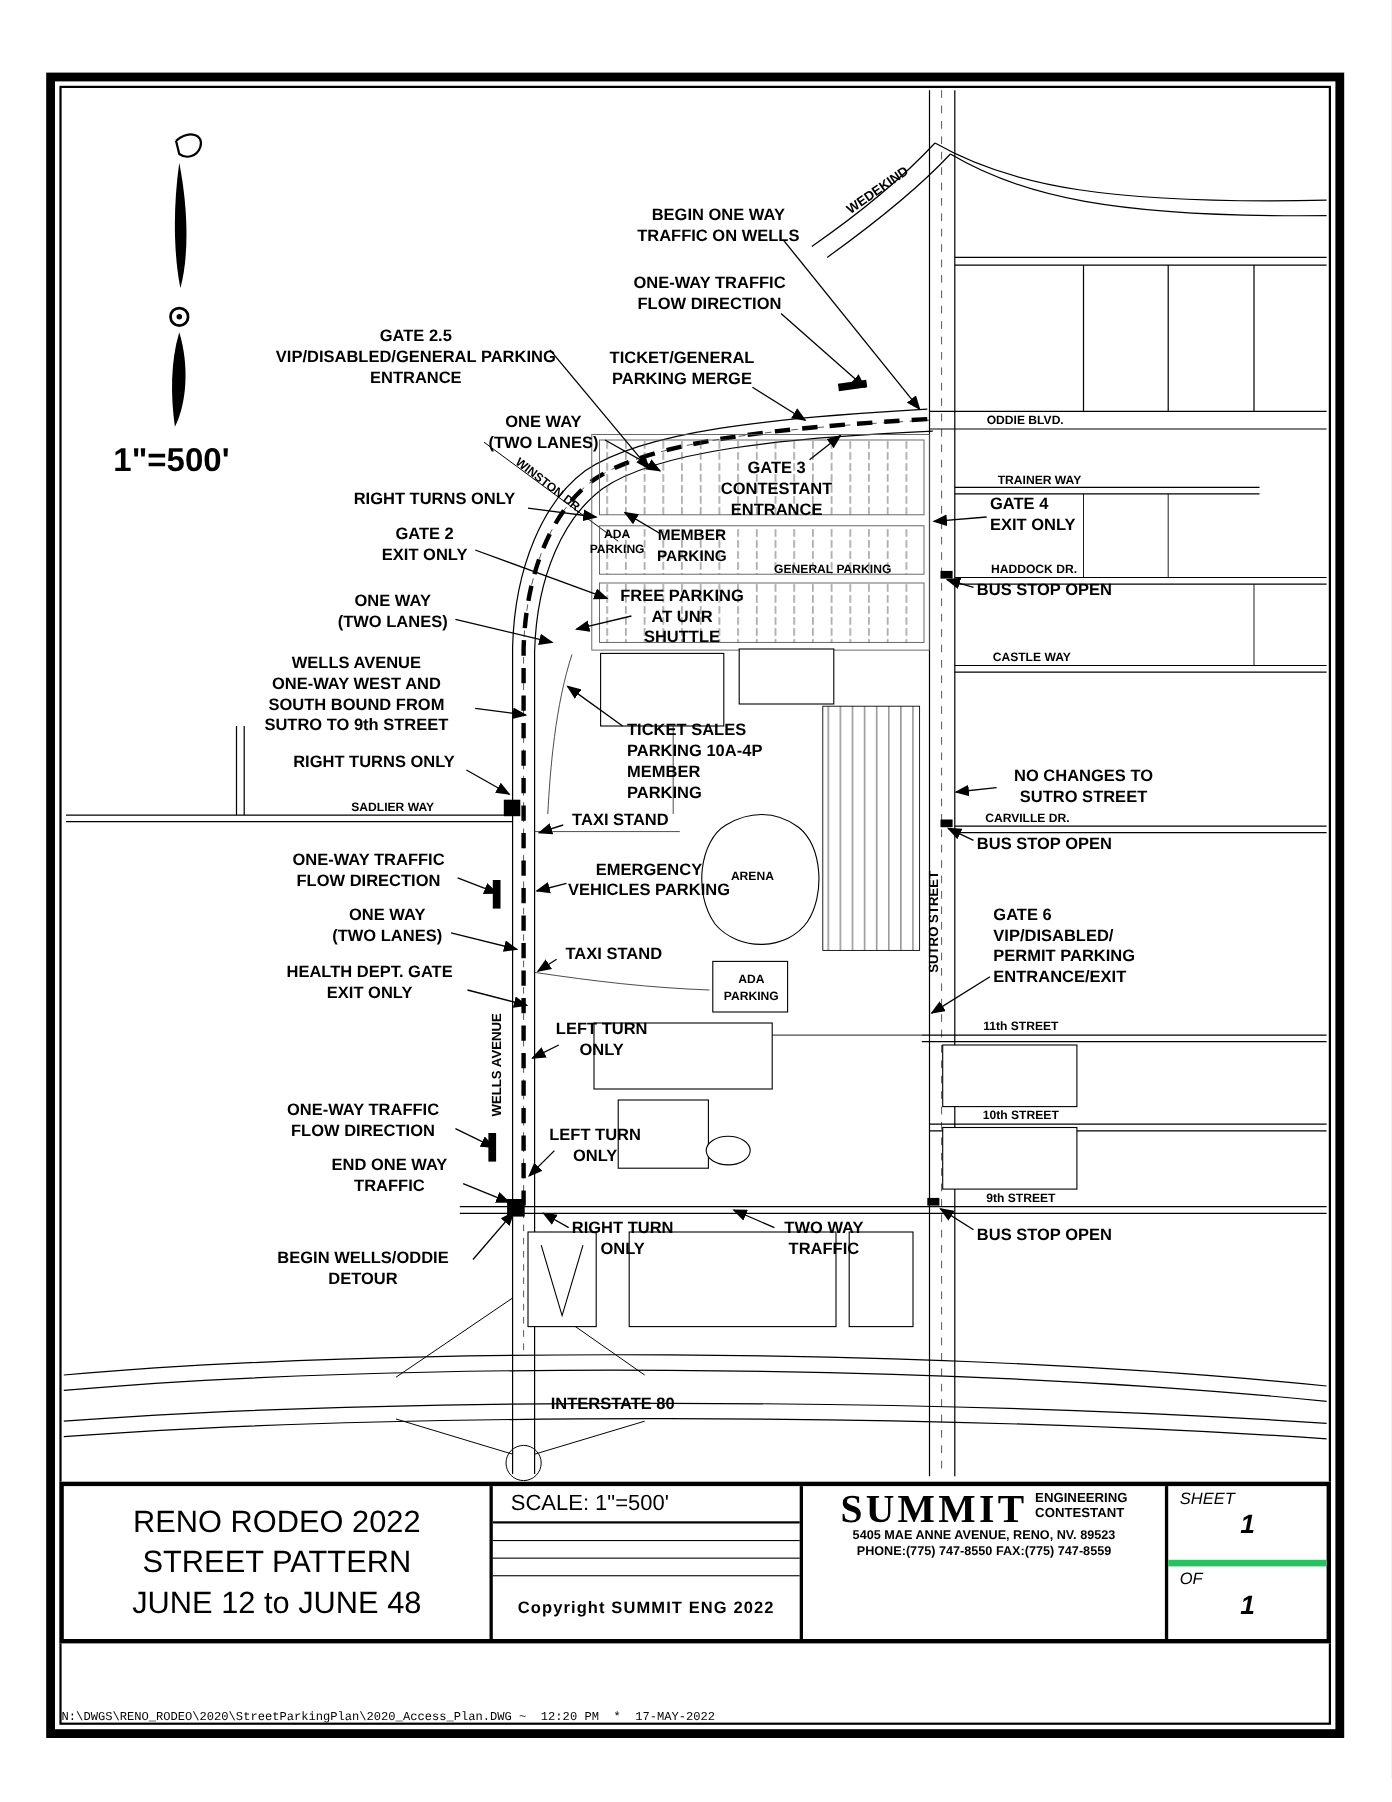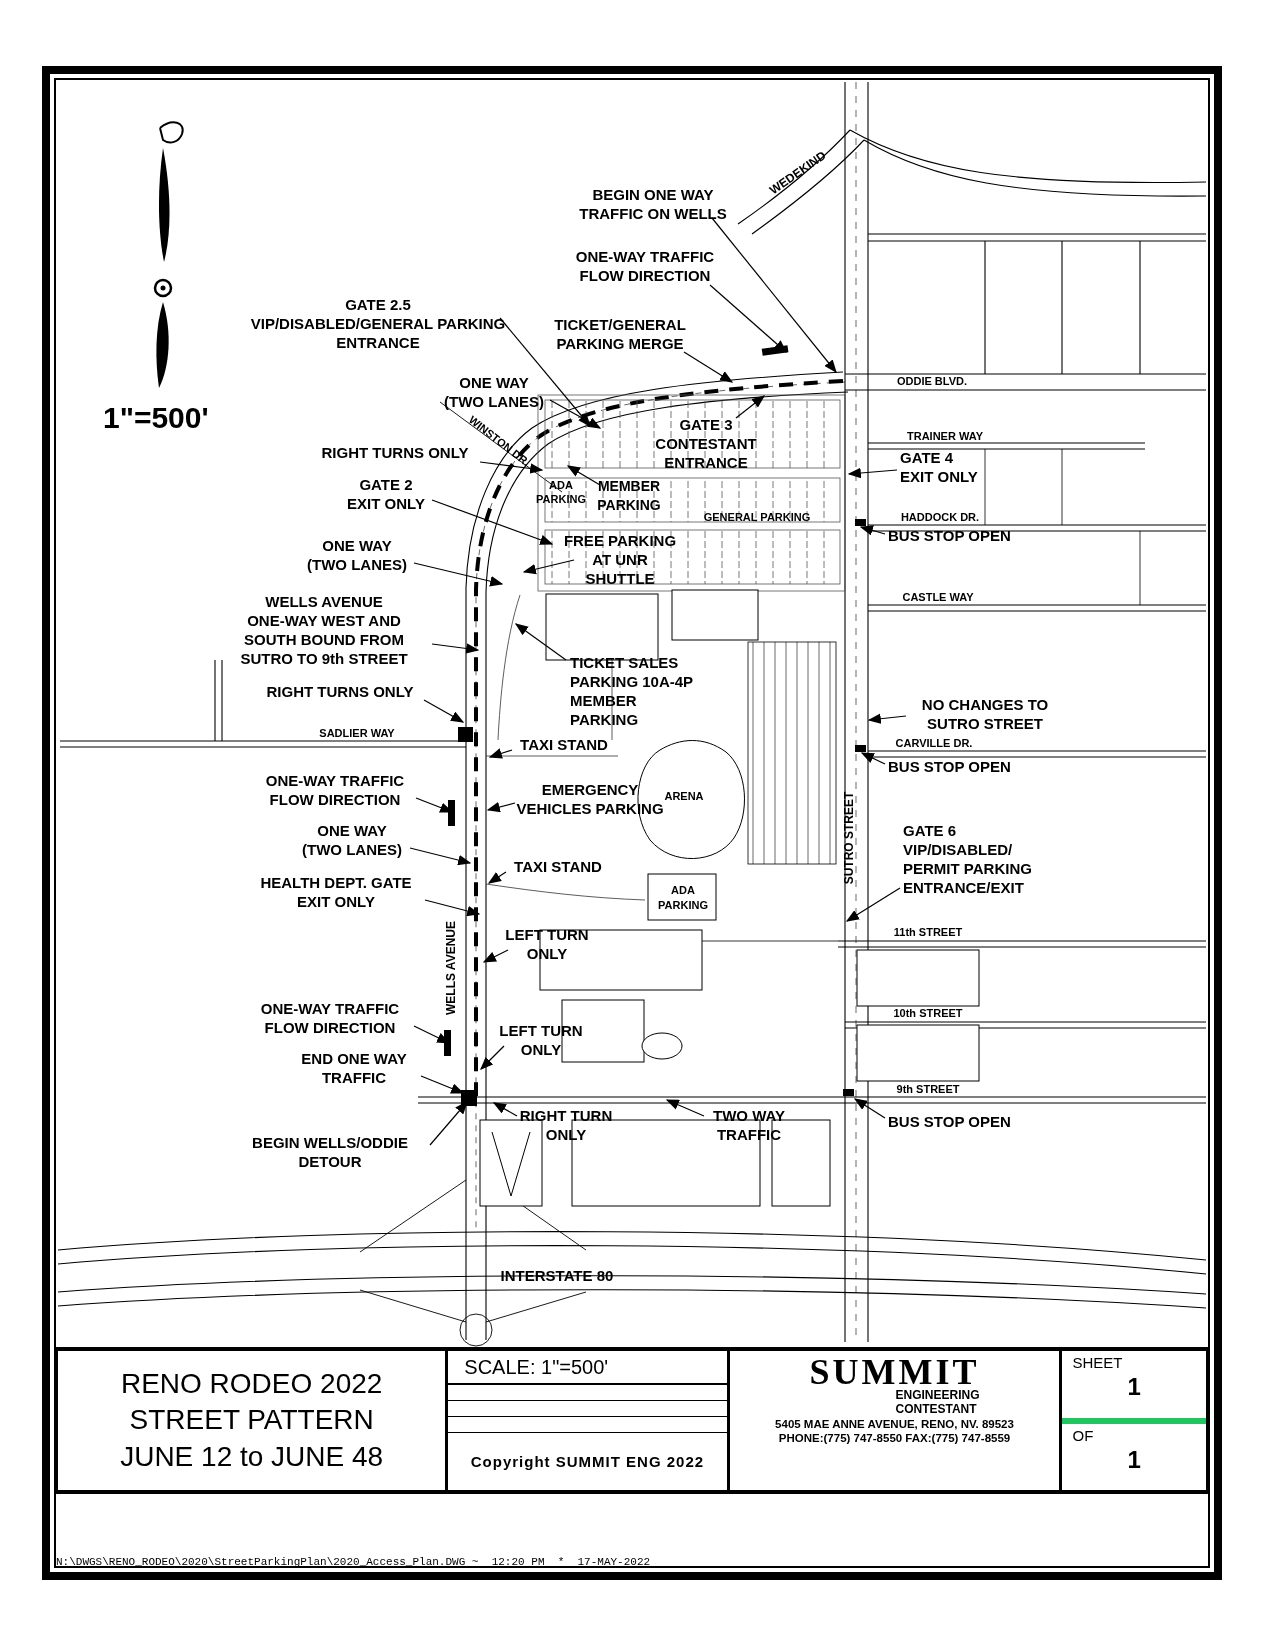--- a/index.html
+++ b/index.html
@@ -21,27 +21,27 @@
         justify-content:center;align-items:center;font-weight:normal;font-size:28px;line-height:1.3;}
   .tb-scale{width:24.5%;border-right:3px solid #000;display:flex;flex-direction:column;}
   .tb-scale-row{height:34px;display:flex;align-items:center;padding-left:16px;
         font-size:20px;border-bottom:2px solid #000;box-sizing:border-box;}
   .tb-empty{height:16px;border-bottom:1.5px solid #000;box-sizing:border-box;}
   .tb-copyright{flex:1;display:flex;align-items:center;justify-content:center;font-size:15px;letter-spacing:1px;font-weight:bold;}
   .tb-logo{width:29%;border-right:3px solid #000;display:flex;flex-direction:column;
         align-items:center;padding-top:3px;}
   .logo-top{display:flex;align-items:flex-end;}
   .tm{font-size:8px;font-weight:bold;margin-left:2px;}
-  .summit-row{display:flex;align-items:flex-end;margin-top:1px;flex-direction:column;}
+  .summit-row{display:flex;align-items:flex-start;margin-top:1px;}
   .summit-name{font-family:"Liberation Serif",serif;font-weight:bold;font-size:36px;
         letter-spacing:3px;line-height:0.95;}
   .summit-sub{font-size:12px;font-weight:bold;line-height:1.15;margin-left:7px;text-align:left;}
   .addr{font-size:11.5px;font-weight:bold;line-height:1.25;text-align:right;}
   .tb-sheet{flex:1;display:flex;flex-direction:column;}
-  .sheet-box{flex:1;padding:3px 10px;box-sizing:border-box;}
+  .sheet-box{flex:1;padding:3px 10px;box-sizing:border-box;font-style:italic;}
   .sheet-box.second{border-top:6px solid #22c55e;}
   .sheet-label{font-size:15px;}
   .sheet-num{font-size:24px;font-weight:bold;text-align:center;margin-top:2px;}
   .file-path{position:absolute;left:56px;top:1556px;font-family:Liberation Mono, monospace;
         font-size:11px;z-index:5;white-space:pre;}
 </style>
 </head>
 <body>
 
 <div class="page">

